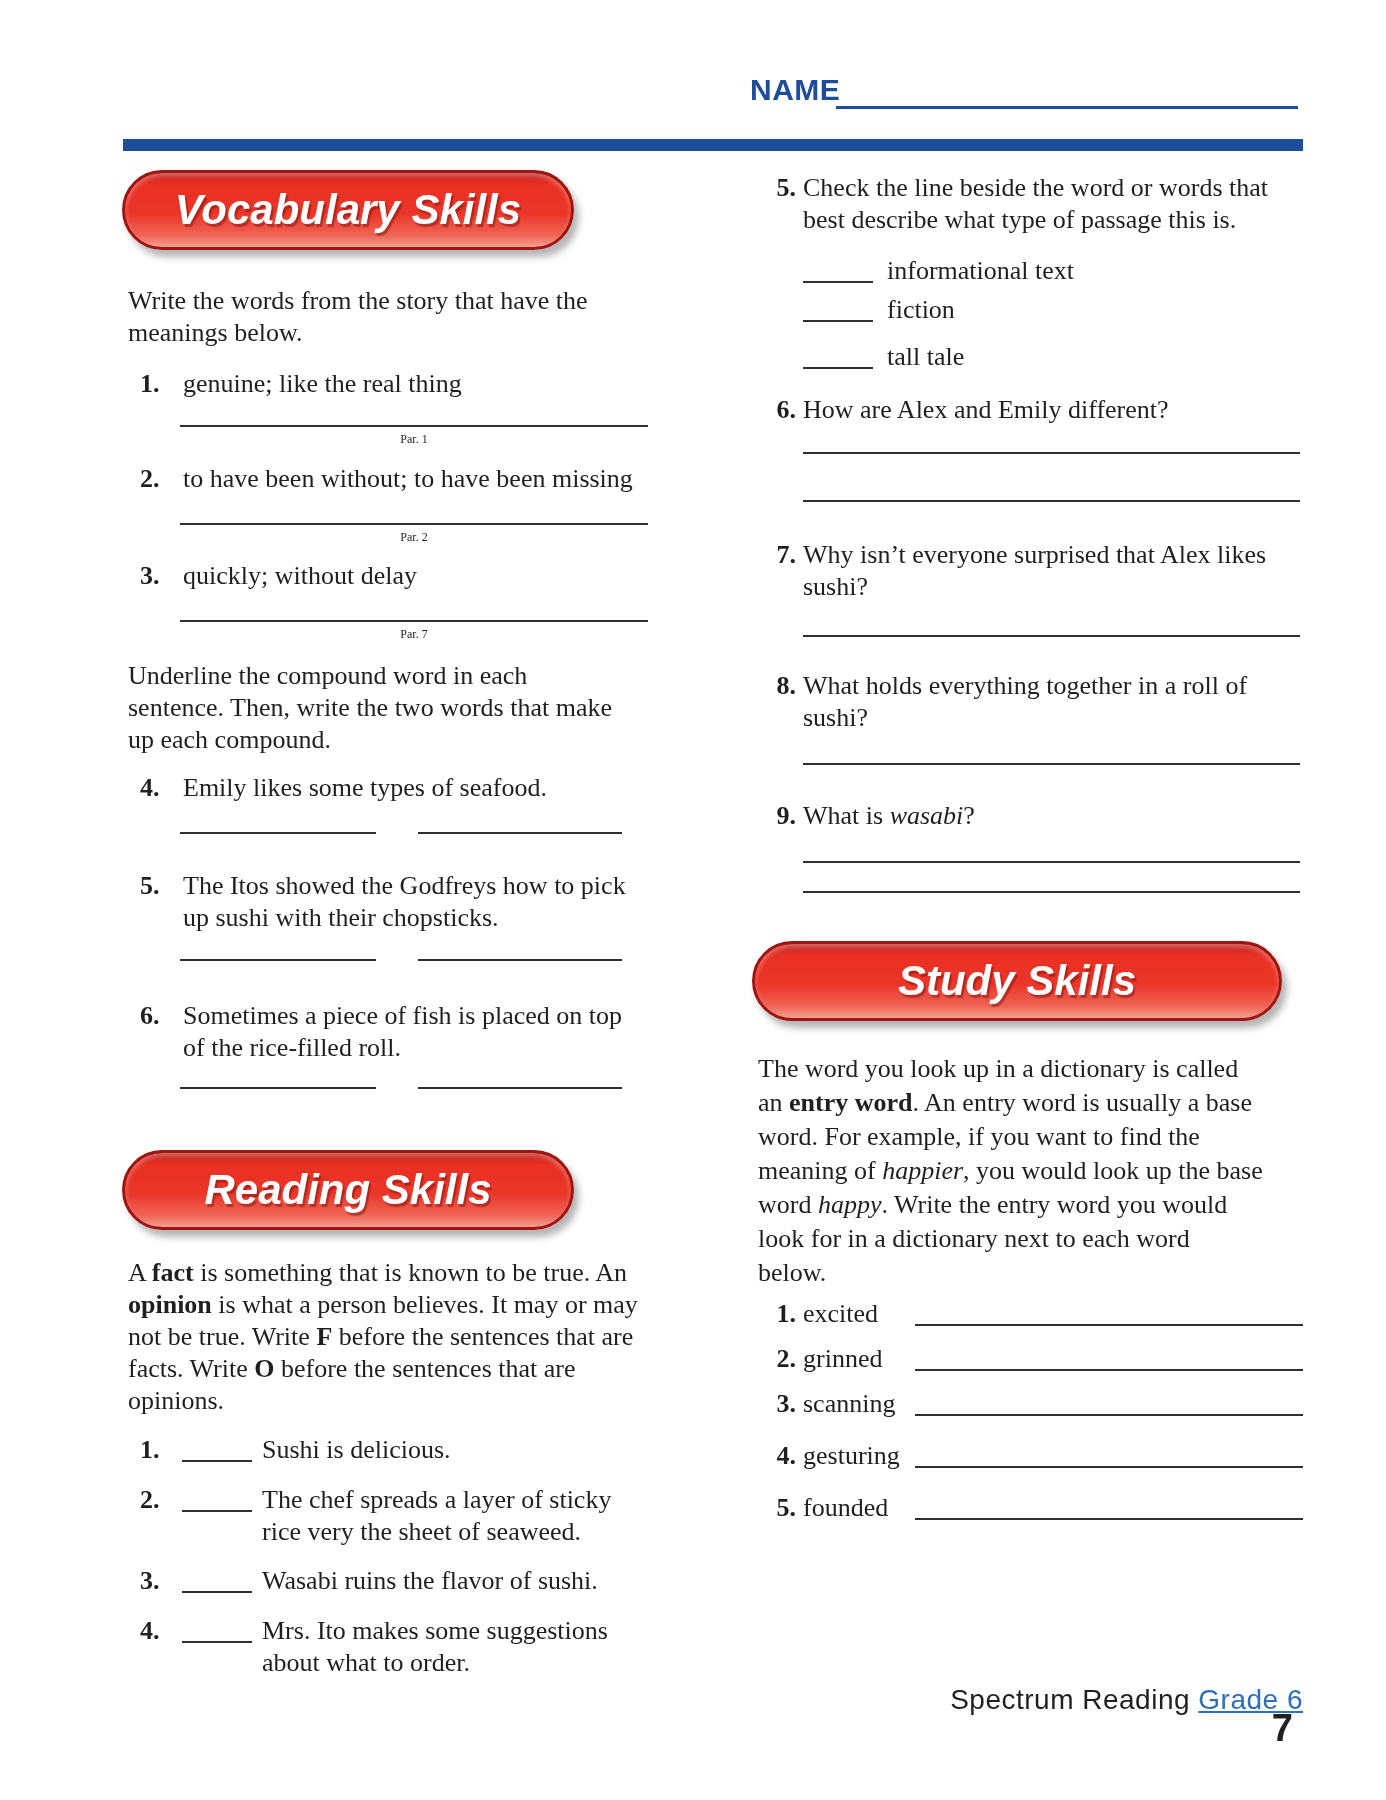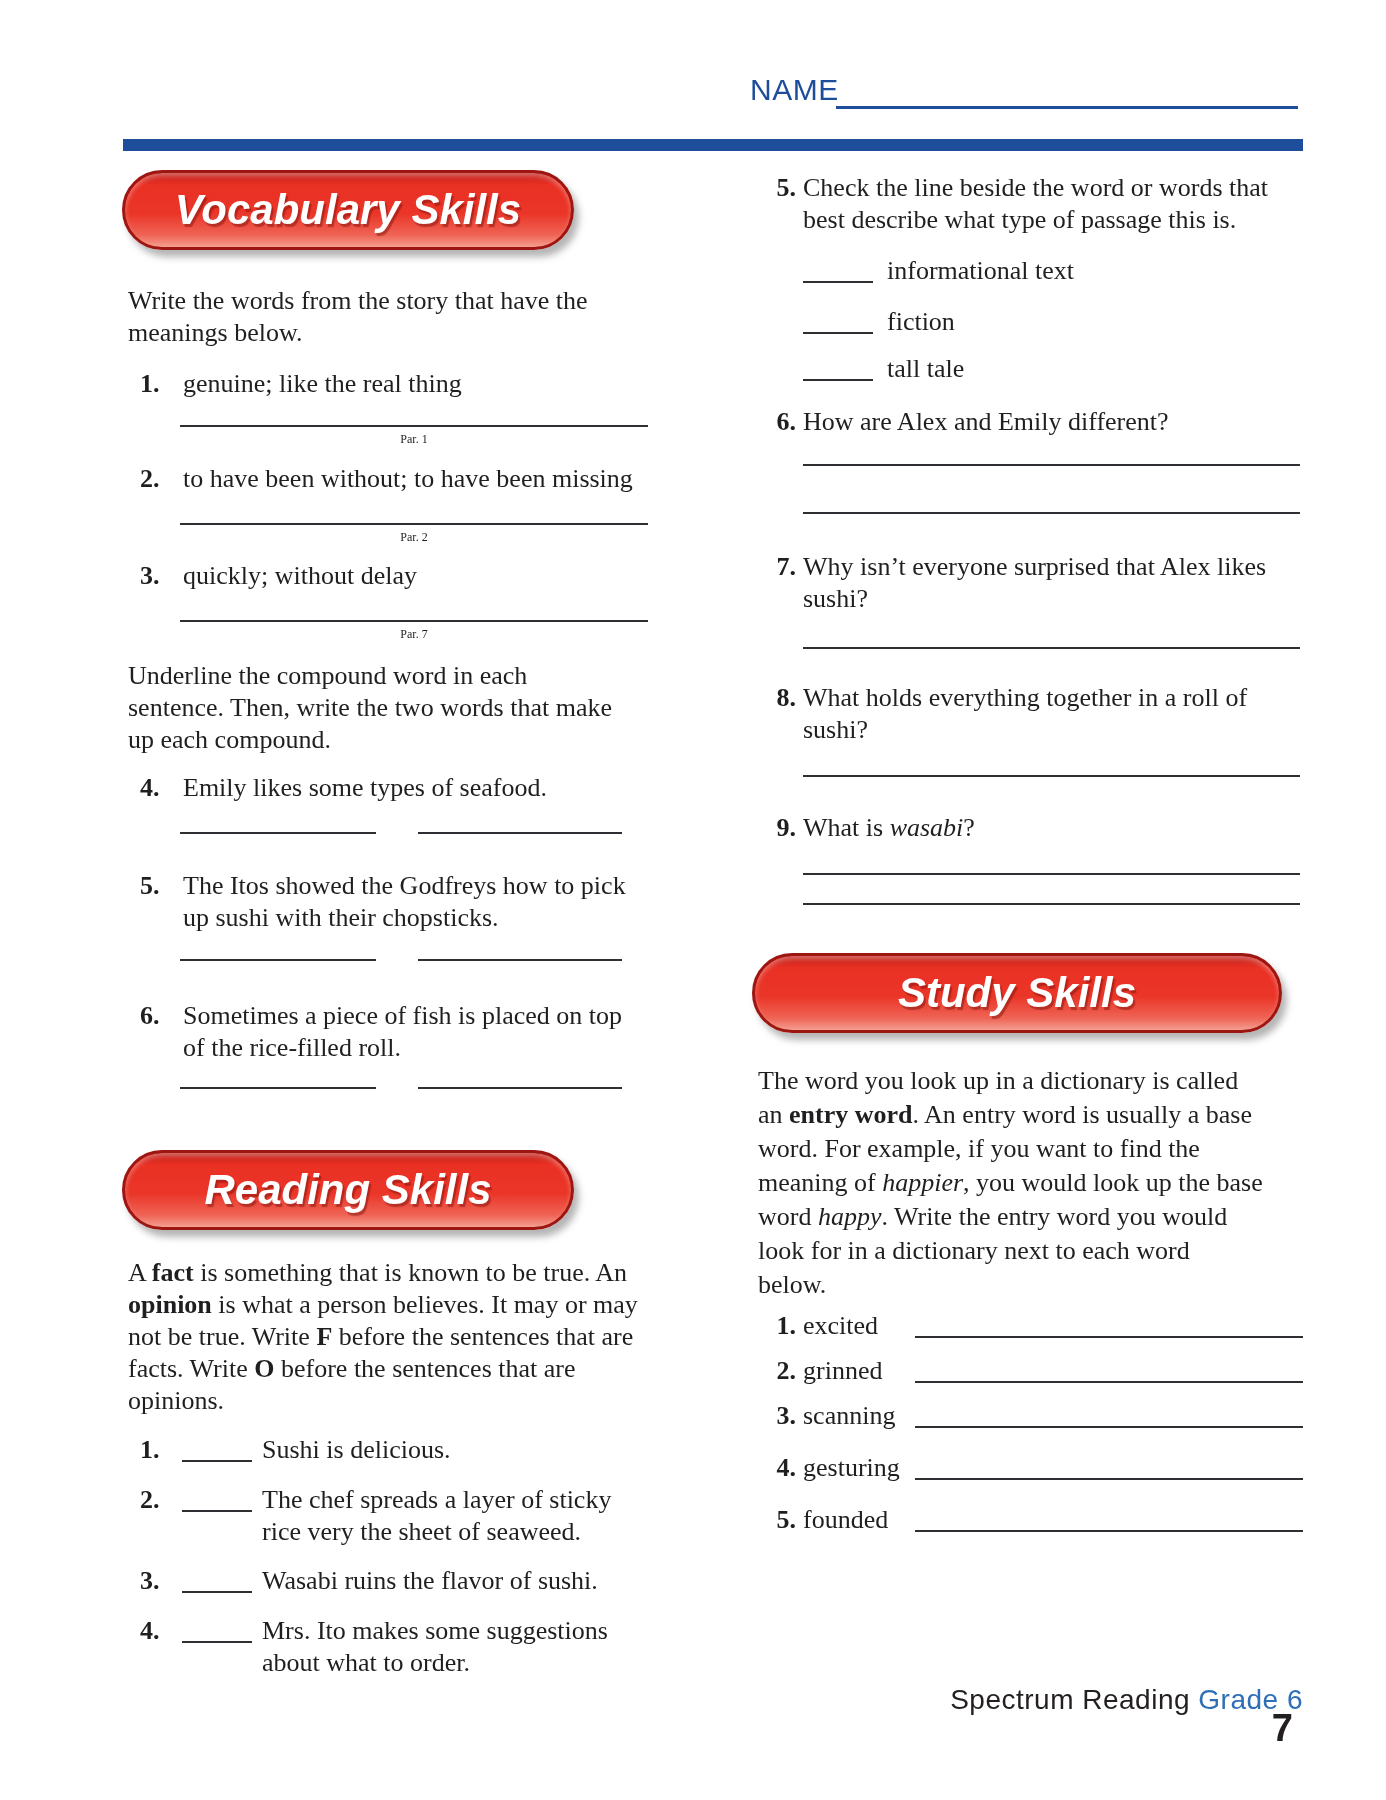--- a/index.html
+++ b/index.html
@@ -1,21 +1,21 @@
 <!DOCTYPE html>
 <html><head>
 <meta charset="utf-8">
 <style>
   html,body{margin:0;padding:0;background:#ffffff;}
   #page{position:relative;width:1386px;height:1800px;background:#ffffff;overflow:hidden;
         font-family:"Liberation Serif", serif;color:#1f1e21;font-size:26px;line-height:32px;}
 
   
   .name-label{position:absolute;left:750px;top:74px;font-family:"Liberation Sans",sans-serif;
-              font-weight:normal;font-size:30px;color:#1e4d9b;letter-spacing:.5px;}
+              font-weight:bold;font-size:30px;color:#1e4d9b;letter-spacing:.5px;}
   .name-line{position:absolute;left:836px;top:78px;width:462px;height:28px;
              border-bottom:3px solid #1e4d9b;}
   .top-rule{position:absolute;left:123px;top:139px;width:1180px;height:12px;background:#1e4d9b;}
 
   
   .col{position:absolute;}
   #col-left{left:110px;top:170px;width:540px;}
   #col-right{left:750px;top:172px;width:553px;}
 
   
@@ -62,21 +62,21 @@
 
   
   .sitem{display:flex;}
   .snum{flex:none;width:46px;text-align:right;font-weight:bold;}
   .sword{flex:none;width:112px;margin-left:7px;}
   .sline{flex:1;height:26px;border-bottom:2.5px solid #2f2e33;}
 
   
   .footer{position:absolute;right:83px;top:1684px;font-family:"Liberation Sans",sans-serif;
           font-size:28px;letter-spacing:.5px;color:#231f20;}
-  .footer .grade{color:#2e6fb7;}
+  .footer .grade{color:#2e6fb7;text-decoration:underline;}
   .pagenum{position:absolute;right:93px;top:1712px;font-family:"Liberation Sans",sans-serif;
            font-weight:bold;font-size:38px;color:#231f20;}
 </style>
 </head>
 <body>
 
 <div id="page">
 
   <div class="name-label">NAME</div>
   <div class="name-line"></div>
@@ -167,21 +167,21 @@
   <div class="col" id="col-right">
 
     <div class="qitem">
       <span class="qnum">5.</span>
       <span class="qtext">Check the line beside the word or words that best describe what type of passage this is.</span>
     </div>
     <div class="opt" style="margin-top:19px">
       <span class="optblank"></span>
       <span>informational text</span>
     </div>
-    <div class="opt" style="margin-top:19px">
+    <div class="opt" style="margin-top:7px">
       <span class="optblank"></span>
       <span>fiction</span>
     </div>
     <div class="opt" style="margin-top:15px">
       <span class="optblank"></span>
       <span>tall tale</span>
     </div>
 
     <div class="qitem" style="margin-top:21px">
       <span class="qnum">6.</span>

